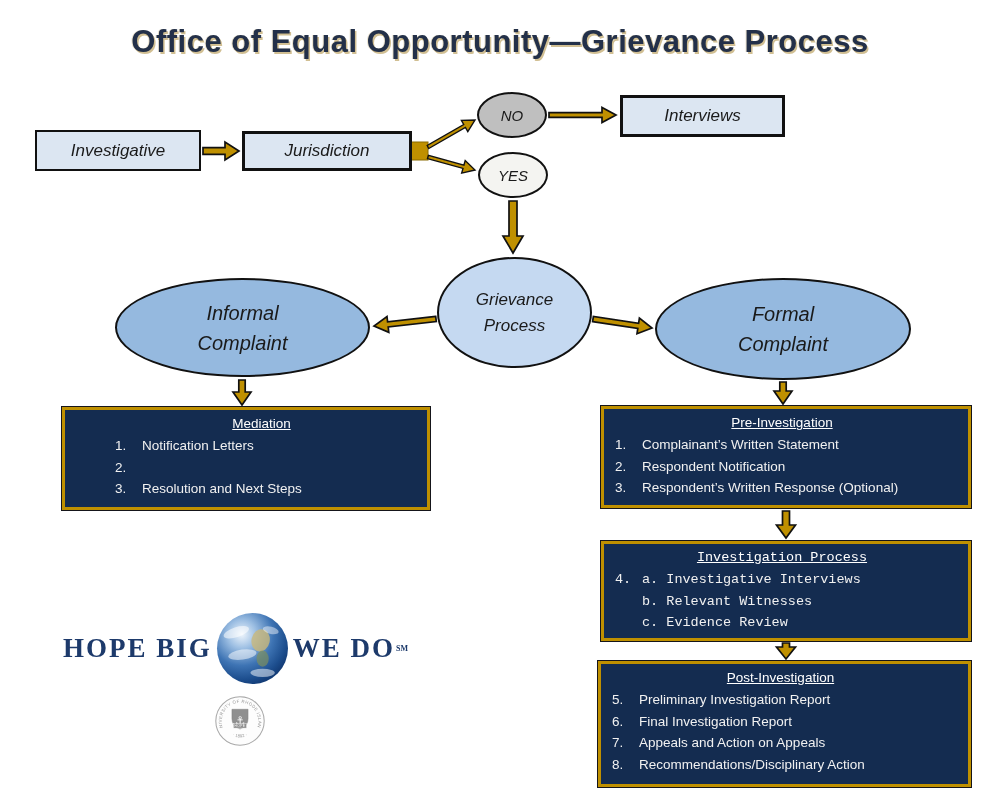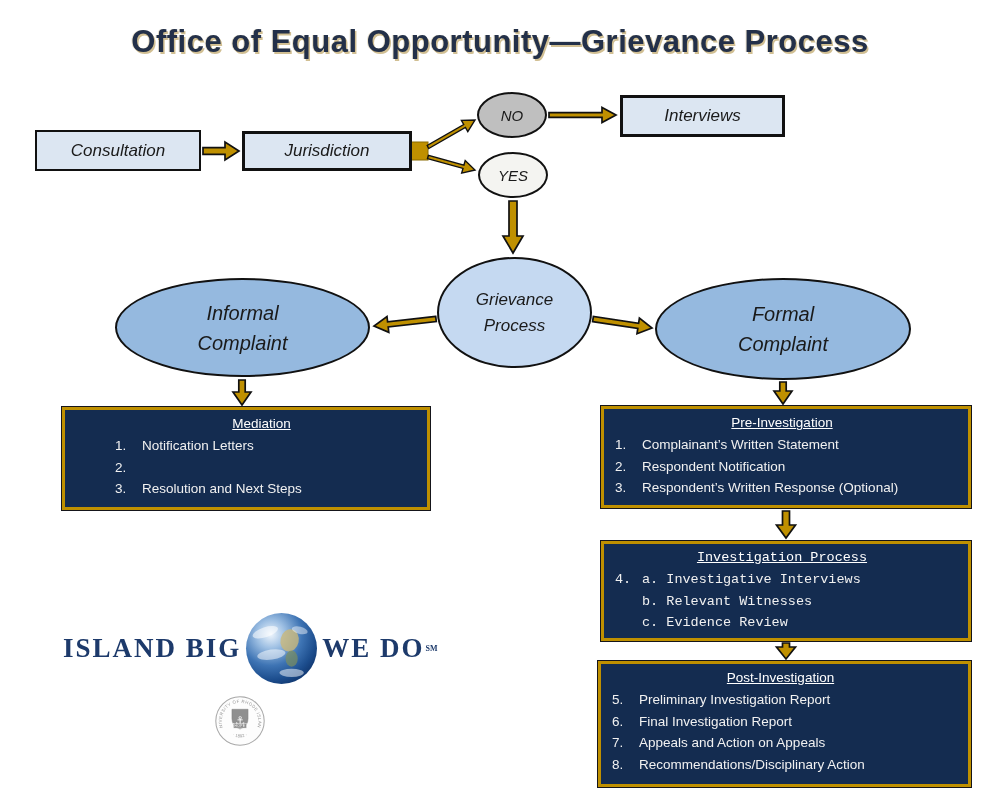--- a/index.html
+++ b/index.html
@@ -50,21 +50,21 @@
       <polygon points="509.0,201.0 509.0,236.0 503.0,236.0 513.0,253.0 523.0,236.0 517.0,236.0 517.0,201.0" fill="#bf9000" stroke="#111" stroke-width="1.7" stroke-linejoin="miter"></polygon>
       <polygon points="435.7,316.4 387.6,321.8 387.0,316.5 374.0,326.0 388.8,332.4 388.2,327.0 436.3,321.6" fill="#bf9000" stroke="#111" stroke-width="1.7" stroke-linejoin="miter"></polygon>
       <polygon points="592.6,321.6 637.8,328.5 637.0,333.8 652.0,328.0 639.4,318.0 638.6,323.3 593.4,316.4" fill="#bf9000" stroke="#111" stroke-width="1.7" stroke-linejoin="miter"></polygon>
       <polygon points="238.8,380.0 238.8,392.0 233.0,392.0 242.0,405.0 251.0,392.0 245.2,392.0 245.2,380.0" fill="#bf9000" stroke="#111" stroke-width="1.7" stroke-linejoin="miter"></polygon>
       <polygon points="779.8,382.0 779.8,391.0 774.0,391.0 783.0,404.0 792.0,391.0 786.2,391.0 786.2,382.0" fill="#bf9000" stroke="#111" stroke-width="1.7" stroke-linejoin="miter"></polygon>
       <polygon points="782.5,511.0 782.5,525.0 776.5,525.0 786.0,538.0 795.5,525.0 789.5,525.0 789.5,511.0" fill="#bf9000" stroke="#111" stroke-width="1.7" stroke-linejoin="miter"></polygon>
       <polygon points="782.5,643.0 782.5,647.0 776.5,647.0 786.0,659.0 795.5,647.0 789.5,647.0 789.5,643.0" fill="#bf9000" stroke="#111" stroke-width="1.7" stroke-linejoin="miter"></polygon>
     </svg>
 
   <div class="node rectnode" style="left:35px;top:130px;width:166px;height:41px;">
-    <span>Consultation</span>
+    <span>Investigative</span>
   </div>
 
   <div class="node rectnode thickb" style="left:242px;top:131px;width:170px;height:40px;">
     <span>Jurisdiction</span>
   </div>
 
   <div class="node ellipse e-gray" style="left:477px;top:92px;width:70px;height:46px;">
     <span>NO</span>
   </div>
 
@@ -149,21 +149,21 @@
       <span class="lb-num">7.</span>
       <span class="lb-text">Appeals and Action on Appeals</span>
     </div>
     <div class="lb-item">
       <span class="lb-num">8.</span>
       <span class="lb-text">Recommendations/Disciplinary Action</span>
     </div>
   </div>
 
   <div class="brand">
-    <span>ISLAND BIG</span>
+    <span>HOPE BIG</span>
     <svg class="globe" viewBox="0 0 72 72">
       <defs>
         <radialGradient id="gearth" cx="35%" cy="30%" r="80%">
           <stop offset="0" stop-color="#eef5fc"></stop>
           <stop offset="0.25" stop-color="#9dbfe3"></stop>
           <stop offset="0.55" stop-color="#3e74b4"></stop>
           <stop offset="0.8" stop-color="#1c4d8d"></stop>
           <stop offset="1" stop-color="#0d3066"></stop>
         </radialGradient>
       </defs>

